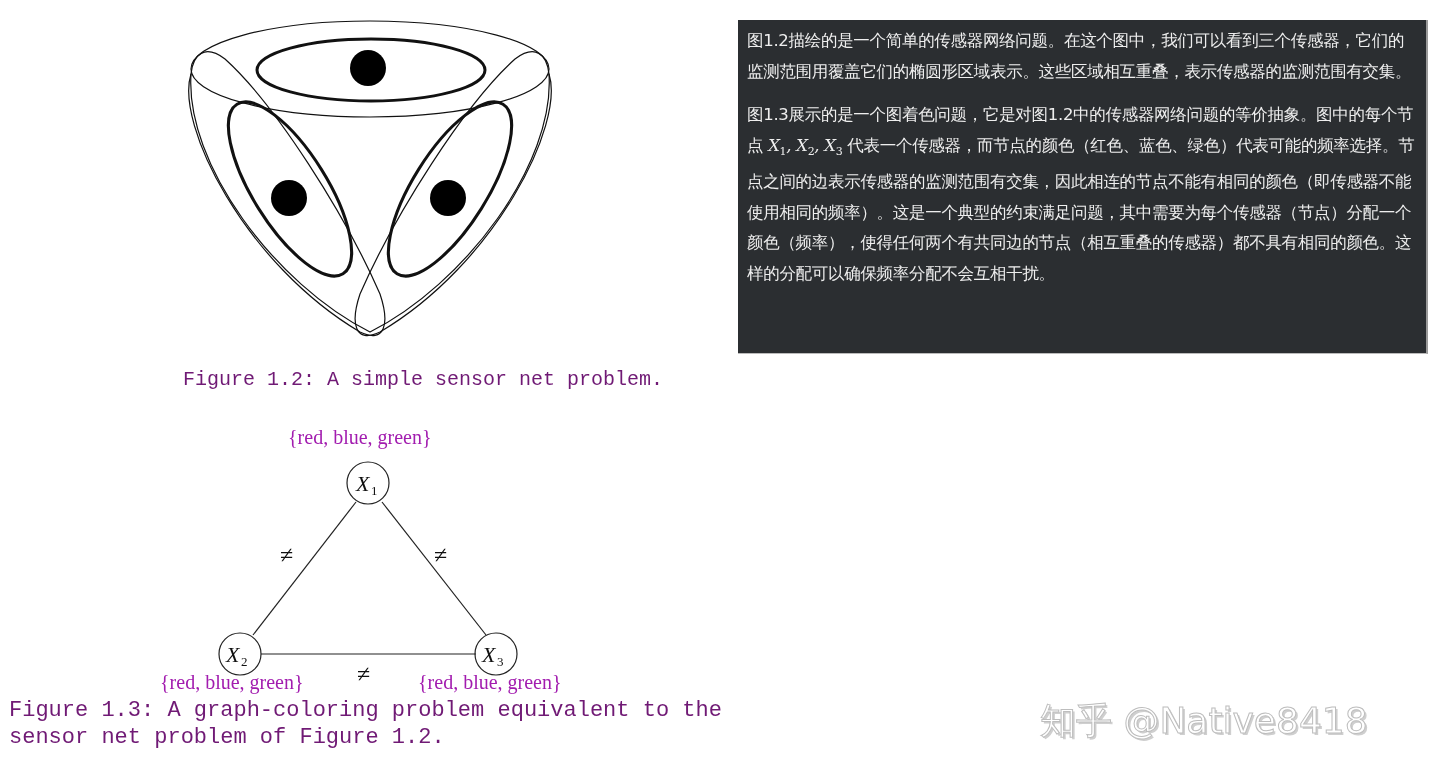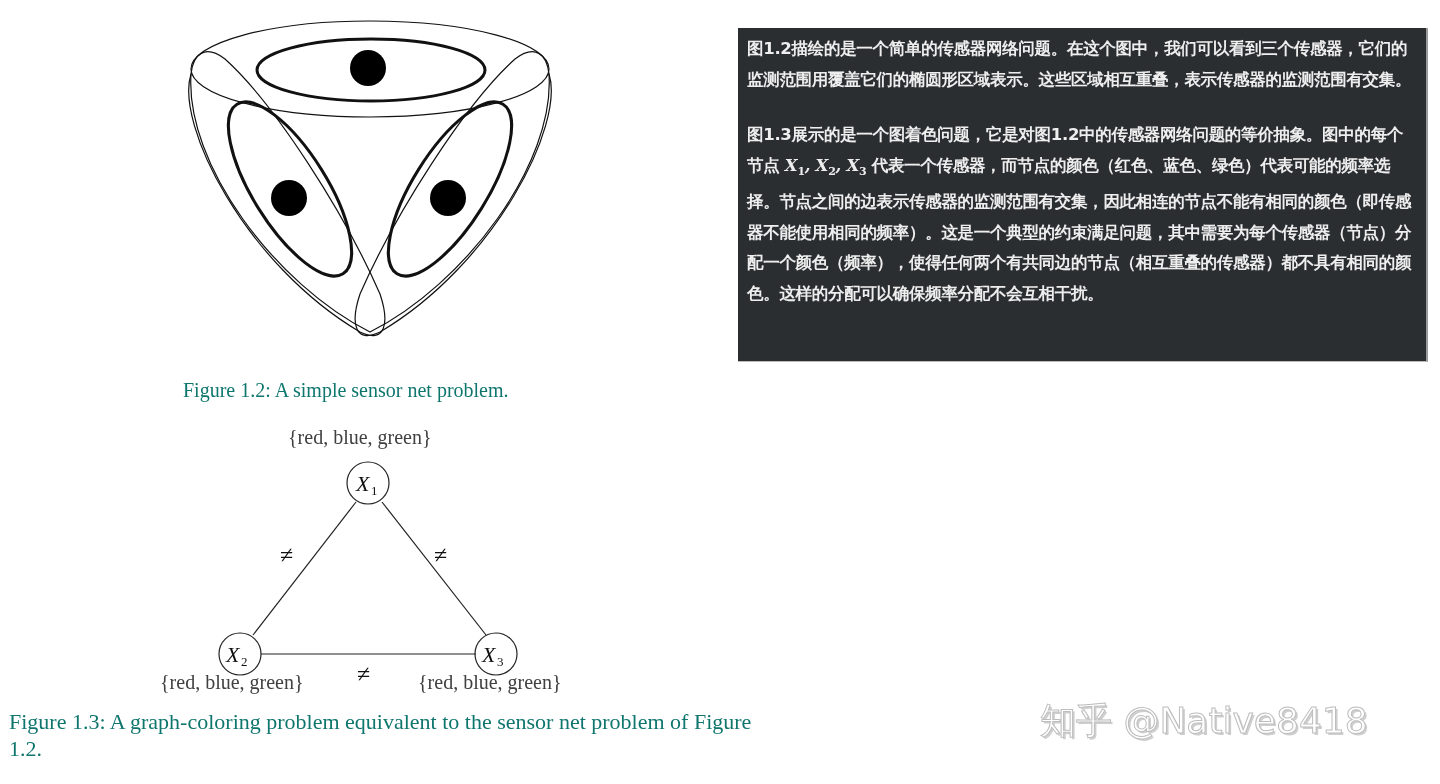--- a/index.html
+++ b/index.html
@@ -1,33 +1,33 @@
 <!DOCTYPE html>
 <html><head>
 <meta charset="utf-8">
 <style>
   html, body { margin:0; padding:0; }
   body {
     width:1440px; height:784px; background:#ffffff; position:relative; overflow:hidden;
     font-family: "Liberation Serif", serif; color:#111;
   }
   .fig12 { position:absolute; left:185px; top:14px; width:370px; height:332px; }
-  .caption { position:absolute; font-family:Liberation Serif, serif; font-size:20px; color:#0f766e; white-space:nowrap;margin-top:11px; }
+  .caption { position:absolute; font-family:Liberation Mono, monospace; font-size:20px; color:#701a75; white-space:nowrap; }
   .cap12 { left:183px; top:368px; }
   .fig13 { position:absolute; left:150px; top:420px; width:450px; height:280px; }
-  .domain-label { position:absolute; font-family:"Liberation Serif", serif; font-size:20px; white-space:nowrap; color:#404040; }
+  .domain-label { position:absolute; font-family:"Liberation Serif", serif; font-size:20px; white-space:nowrap; color:#a21caf; }
   .cap13 { left:9px; top:697px; font-size:22px; line-height:27px; width:760px; white-space:normal; }
   .panel {
-    position:absolute; left:738px; top:28px; width:690px; height:334px;
+    position:absolute; left:738px; top:20px; width:690px; height:334px;
     background:#2b2e31; box-sizing:border-box; padding:6px 10px 0 9px;
     font-family:"DejaVu Sans", sans-serif; color:#eeeeee; font-size:16.5px; line-height:30.5px;
-    border-right:2px solid #9a9a9a; border-bottom:1px solid #bbb;font-weight:bold;
+    border-right:2px solid #9a9a9a; border-bottom:1px solid #bbb;
   }
   .panel p { margin:0; letter-spacing:-0.3px; }
-  .panel p + p { margin-top:25px; }
+  .panel p + p { margin-top:13px; }
   .math { font-family:"DejaVu Serif", serif; font-style:italic; }
   .math sub { font-style:normal; font-size:11px; }
   .watermark {
     position:absolute; left:1040px; top:697px; font-family:"DejaVu Sans", sans-serif;
     font-size:36px; color:#ffffff; letter-spacing:0px;
     -webkit-text-stroke:1px #bdbdbd; text-shadow:2px 2px 0 #cfcfcf; white-space:nowrap;
   }
 </style>
 </head>
 <body>

